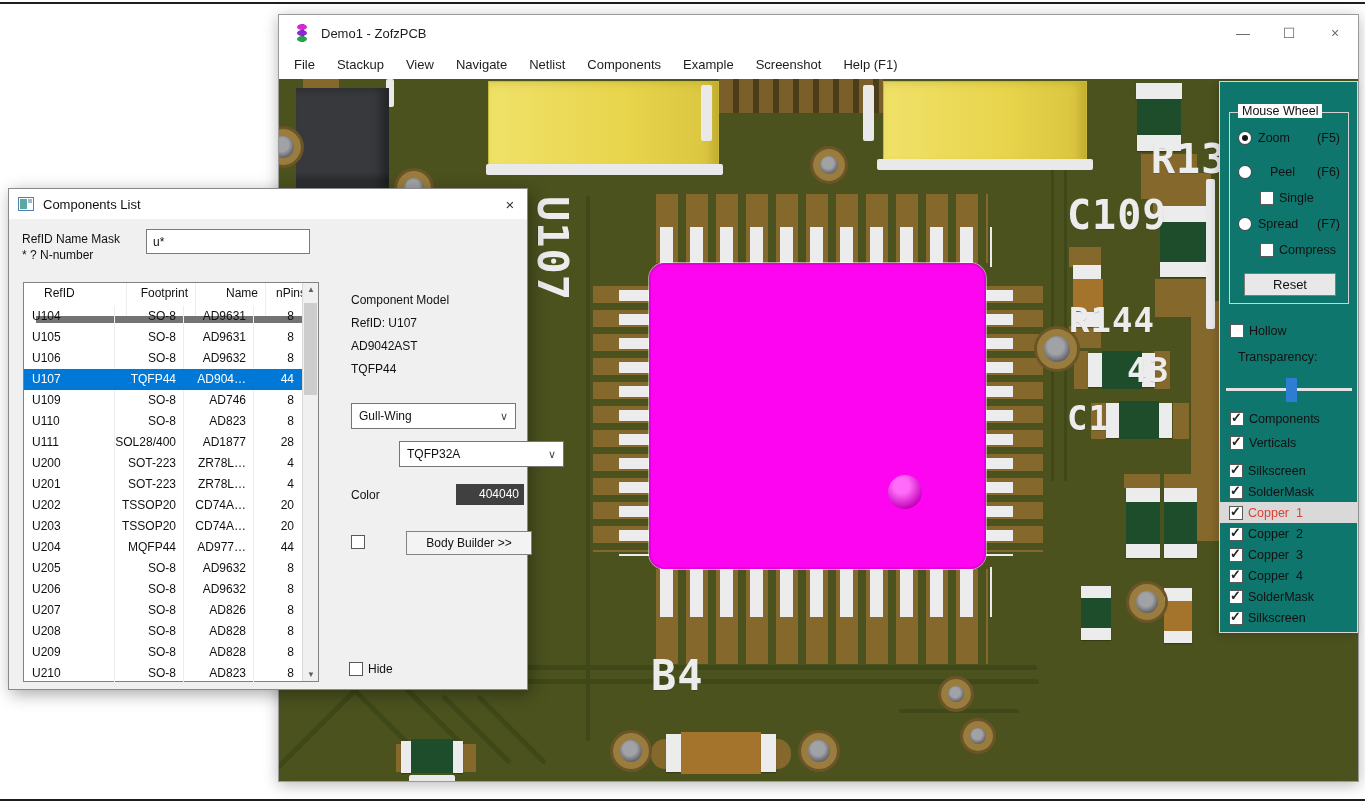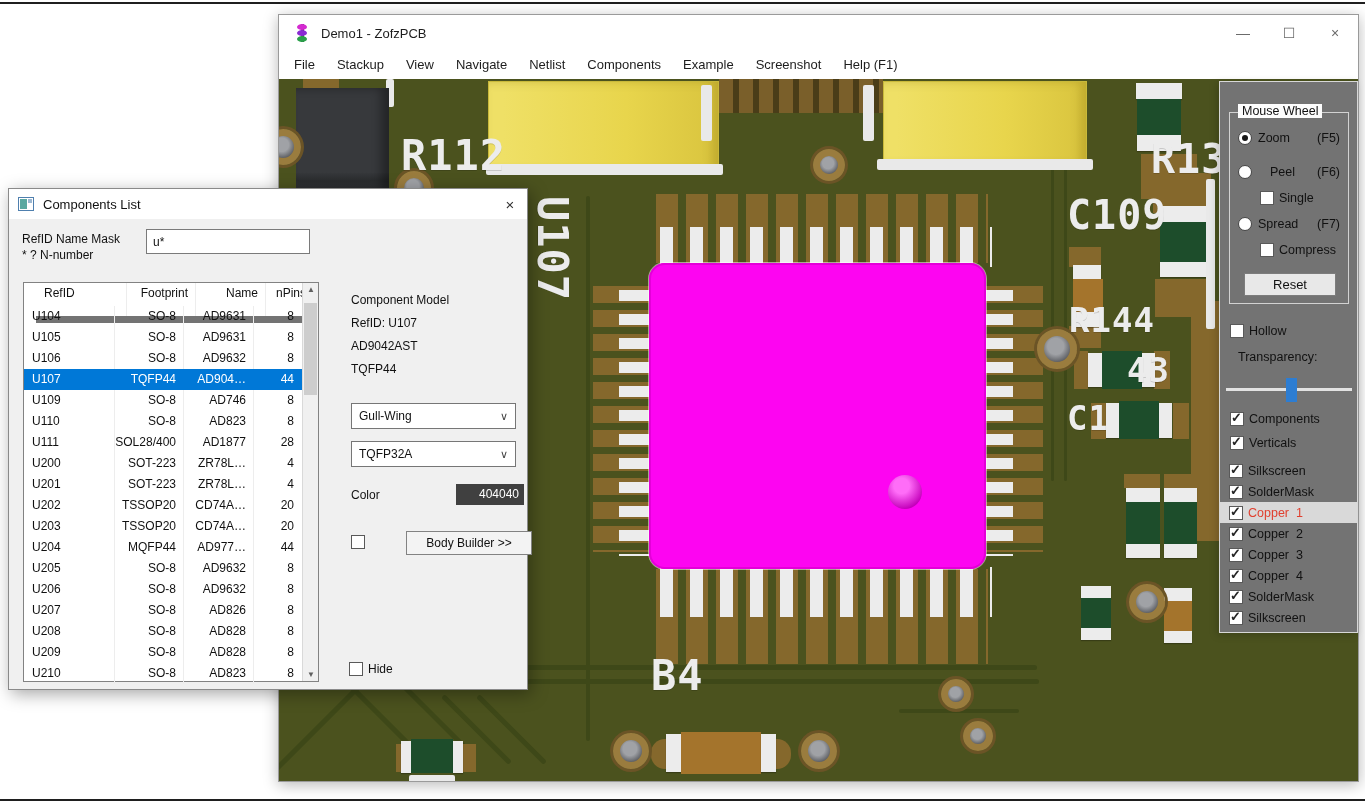--- a/index.html
+++ b/index.html
@@ -64,21 +64,21 @@
   .pins-left   { position:absolute; left:340px; top:211px; width:34px; height:266px; z-index:2;
     background:repeating-linear-gradient(180deg,#ececec 0 11px, rgba(0,0,0,0) 11px 24px); }
   .pads-right  { position:absolute; left:704px; top:207px; width:60px; height:266px;
     background:repeating-linear-gradient(180deg,#85682c 0 17px, rgba(0,0,0,0) 17px 24px); }
   .pins-right  { position:absolute; left:700px; top:211px; width:34px; height:266px; z-index:2;
     background:repeating-linear-gradient(180deg,#ececec 0 11px, rgba(0,0,0,0) 11px 24px); }
   .connector { position:absolute; left:440px; top:0; width:164px; height:34px;
     background:repeating-linear-gradient(90deg,#7a5f2a 0 14px,#4a3d18 14px 20px); }
 
   
-  .sidebar { position:absolute; left:940px; top:66px; width:139px; height:552px; background:#737373;
+  .sidebar { position:absolute; left:940px; top:66px; width:139px; height:552px; background:#0f766e;
     border:1px solid #d8d8d8; box-shadow:-2px 2px 8px rgba(0,0,0,.18); z-index:10; font-size:12.5px; color:#111; }
   .groupbox { position:absolute; left:9px; top:30px; width:120px; height:192px;
     border:1px solid #d2d2d2; }
   .groupbox-legend { position:absolute; left:8px; top:-9px; background:#fdfdfd; padding:0 4px; font-size:12.5px; }
   .opt-row { position:absolute; left:8px; display:flex; align-items:flex-start; height:18px; width:106px; }
   .opt-row .key { margin-left:auto; padding-right:4px; }
   .radio { width:14px; height:14px; border:1px solid #444; border-radius:50%; background:#fff;
     margin-right:6px; position:relative; flex:0 0 auto; }
   .radio.sel::after { content:""; position:absolute; left:3px; top:3px; width:6px; height:6px;
     border-radius:50%; background:#161616; }
@@ -279,21 +279,20 @@
       <div class="via" style="left:534px;top:70px;width:32px;height:32px;"></div>
       <div class="via" style="left:118px;top:92px;width:34px;height:34px;"></div>
       <div class="via" style="left:-14px;top:50px;width:36px;height:36px;"></div>
       <div class="via" style="left:758px;top:250px;width:40px;height:40px;"></div>
       <div class="via" style="left:850px;top:505px;width:36px;height:36px;"></div>
       <div class="via" style="left:334px;top:654px;width:36px;height:36px;"></div>
       <div class="via" style="left:522px;top:654px;width:36px;height:36px;"></div>
       <div class="via" style="left:662px;top:600px;width:30px;height:30px;"></div>
       <div class="via" style="left:684px;top:642px;width:30px;height:30px;"></div>
 
-      <div class="silk-label" style="left: 122px; top: 56px; font-size: 42px;">R112</div>
         <div class="silk-label" style="left: 294px; top: 117px; font-size: 42px; transform-origin: left top; transform: rotate(90deg);">U107</div>
         <div class="silk-label" style="left: 788px; top: 116px; font-size: 40px;">C109</div>
         <div class="silk-label" style="left: 872px; top: 60px; font-size: 40px;">R13</div>
         <div class="silk-label" style="left: 790px; top: 224px; font-size: 34px;">R144</div>
         <div class="silk-label" style="left: 848px; top: 274px; font-size: 34px;">43</div>
         <div class="silk-label" style="left: 788px; top: 322px; font-size: 34px;">C11</div>
         <div class="silk-label" style="left: 372px; top: 576px; font-size: 42px;">B4</div>
     </div>
 
     <div class="sidebar">
@@ -543,21 +542,21 @@
     <div class="model-pane">
       <div class="mline" style="top:104px;">Component Model</div>
       <div class="mline" style="top:127px;">RefID: U107</div>
       <div class="mline" style="top:150px;">AD9042AST</div>
       <div class="mline" style="top:173px;">TQFP44</div>
 
       <div class="combo" style="top:214px;">
         <span>Gull-Wing</span>
         <span class="chev">∨</span>
       </div>
-      <div class="combo" style="top:252px;">
+      <div class="combo" style="top:252px;margin-left:48px;">
         <span>TQFP32A</span>
         <span class="chev">∨</span>
       </div>
 
       <div class="mline" style="top:299px;">Color</div>
       <div class="mline" style="top:299px;left:0;width:190px;height:0;">
         <div class="color-swatch">404040</div>
       </div>
 
       <div class="inline-cb" style="top:346px;left:12px;">

